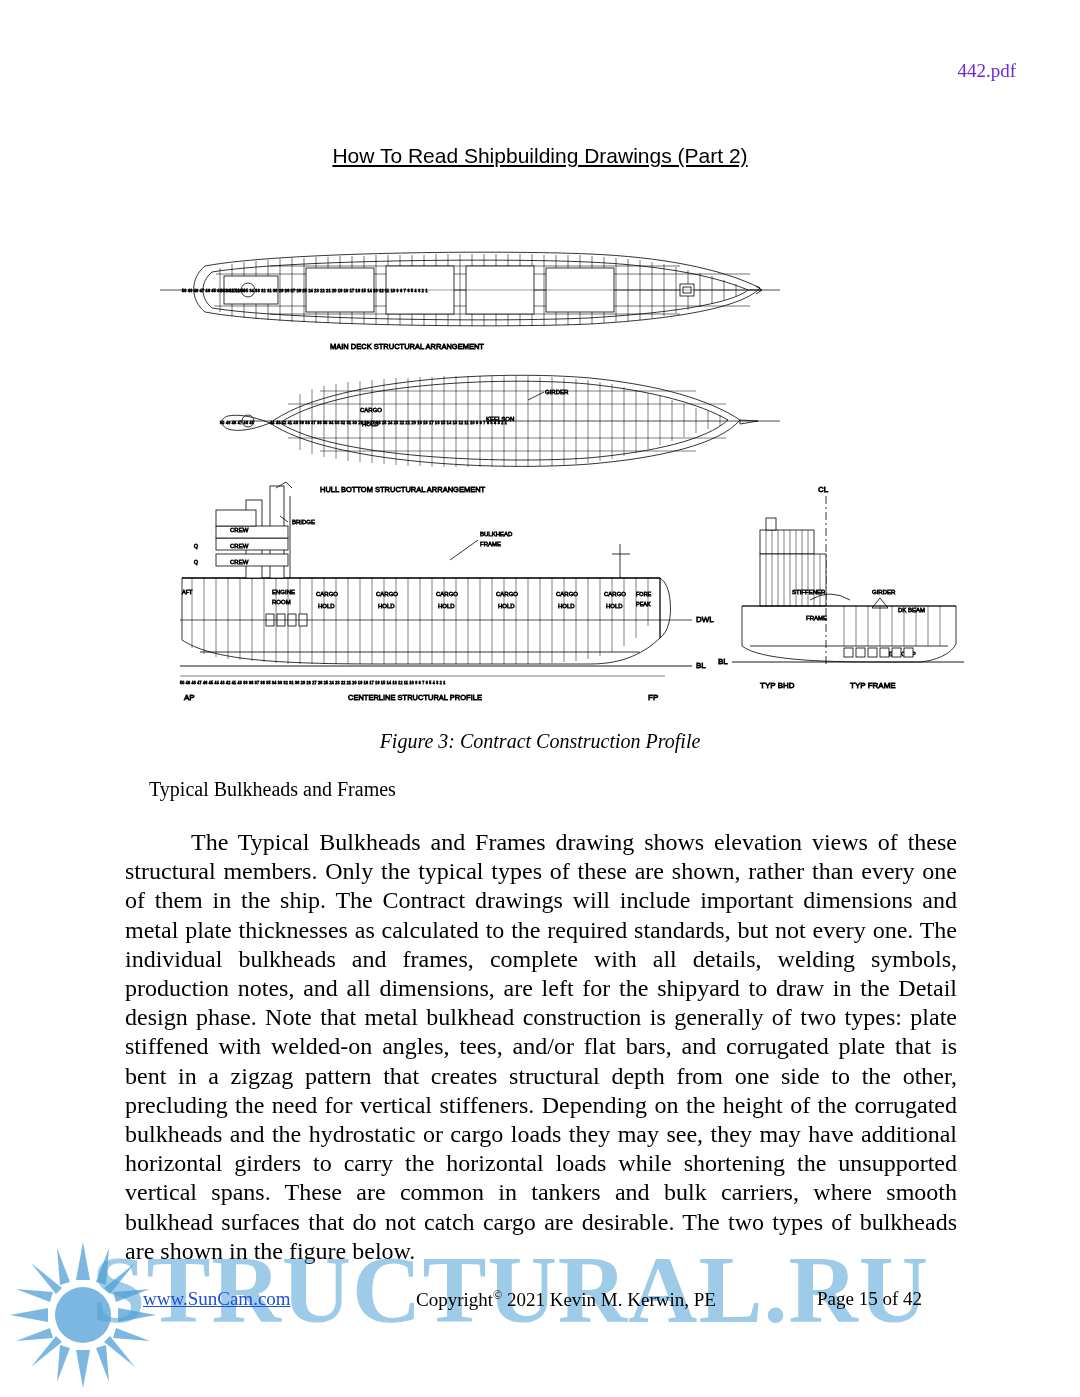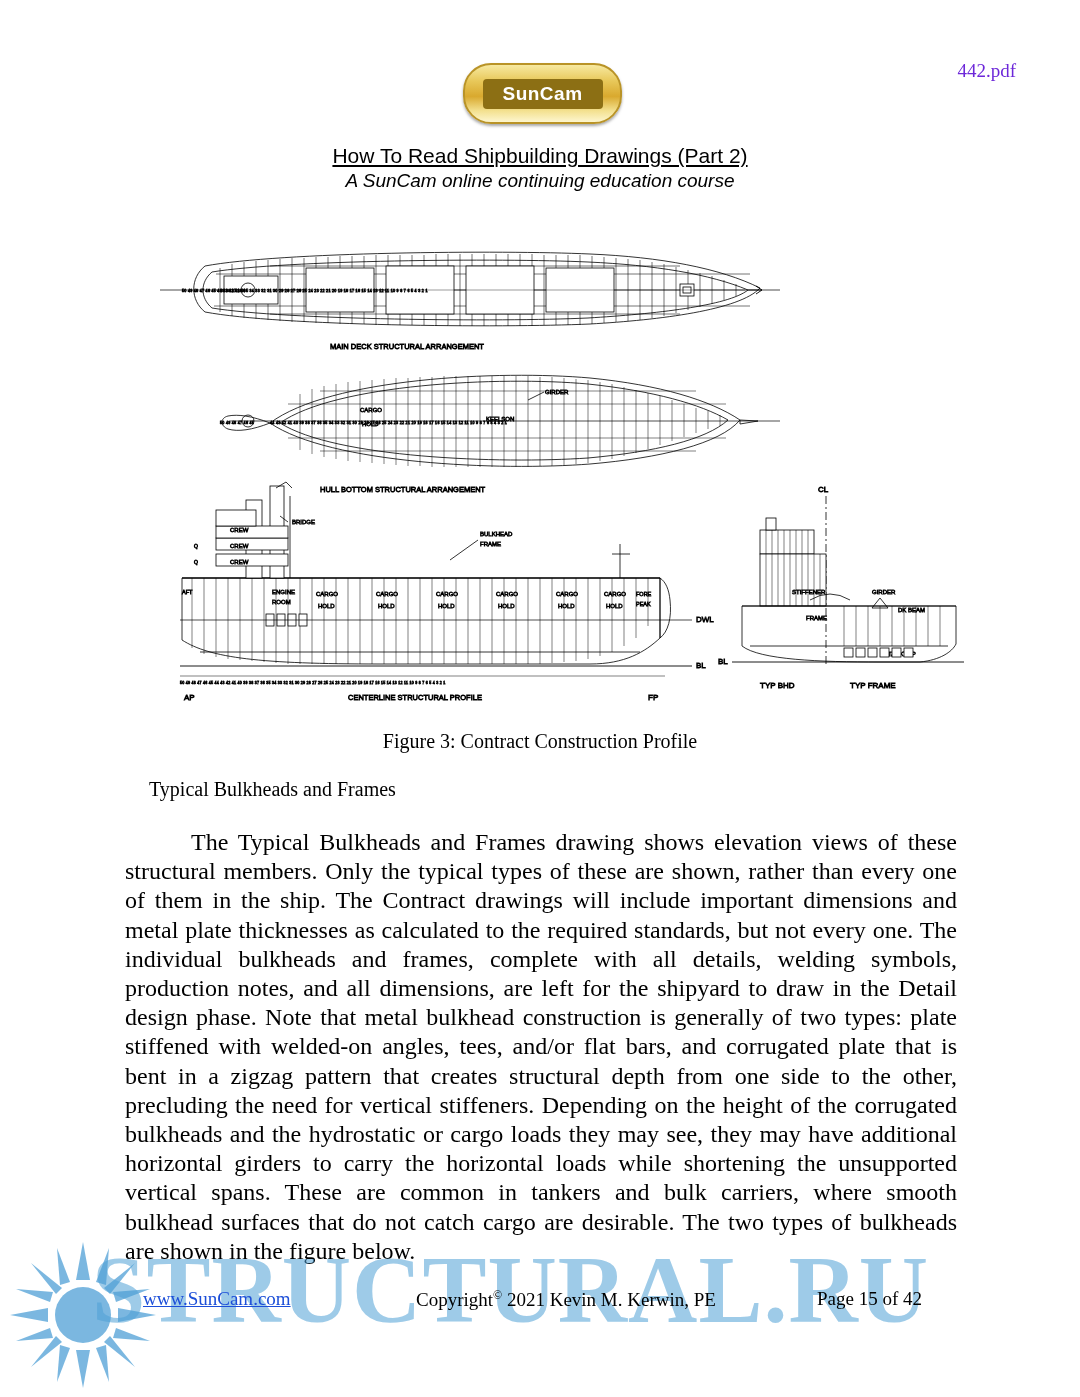--- a/index.html
+++ b/index.html
@@ -88,20 +88,21 @@
     width: 845px;
     height: 470px;
   }
   .figure-caption {
     position: absolute;
     top: 730px;
     left: 0;
     width: 1080px;
     text-align: center;
     font-size: 20px;
+    font-style: italic;
   }
 
   
   .subhead {
     position: absolute;
     left: 125px;
     top: 778px;
     font-size: 20px;
     margin-left: 24px;
   }
@@ -179,26 +180,22 @@
   
   svg text { font-family: "Liberation Sans", sans-serif; }
 </style>
 </head>
 <body>
 
 <div class="page">
 
   <div class="pdf-name">442.pdf</div>
 
-  <div class="logo">
-    <div class="logo-inner">SunCam</div>
-  </div>
 
   <div class="course-title">How To Read Shipbuilding Drawings (Part 2)</div>
-  <div class="course-sub">A SunCam online continuing education course</div>
 
   <div class="figure-wrap">
     <svg width="845" height="470" viewBox="0 0 845 470">
       <g stroke="#000" fill="none" stroke-width="0.8">
 
         <g>
           <path d="M85 18 C160 4 380 2 470 6 C540 9 600 20 640 40 C620 62 540 72 470 76 C380 80 160 78 85 64 C70 52 70 30 85 18 Z"></path>
           <path d="M92 24 C165 12 380 10 468 14 C534 17 590 26 628 42 C608 58 534 66 468 70 C380 74 165 72 92 60 C80 50 80 34 92 24 Z"></path>
 
           <line x1="40" y1="42" x2="660" y2="42" stroke-width="0.7"></line>

